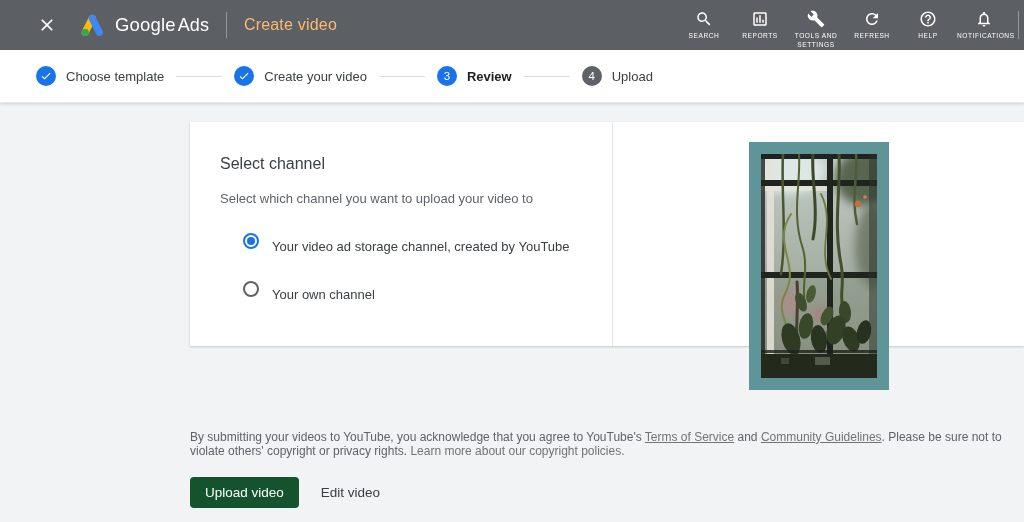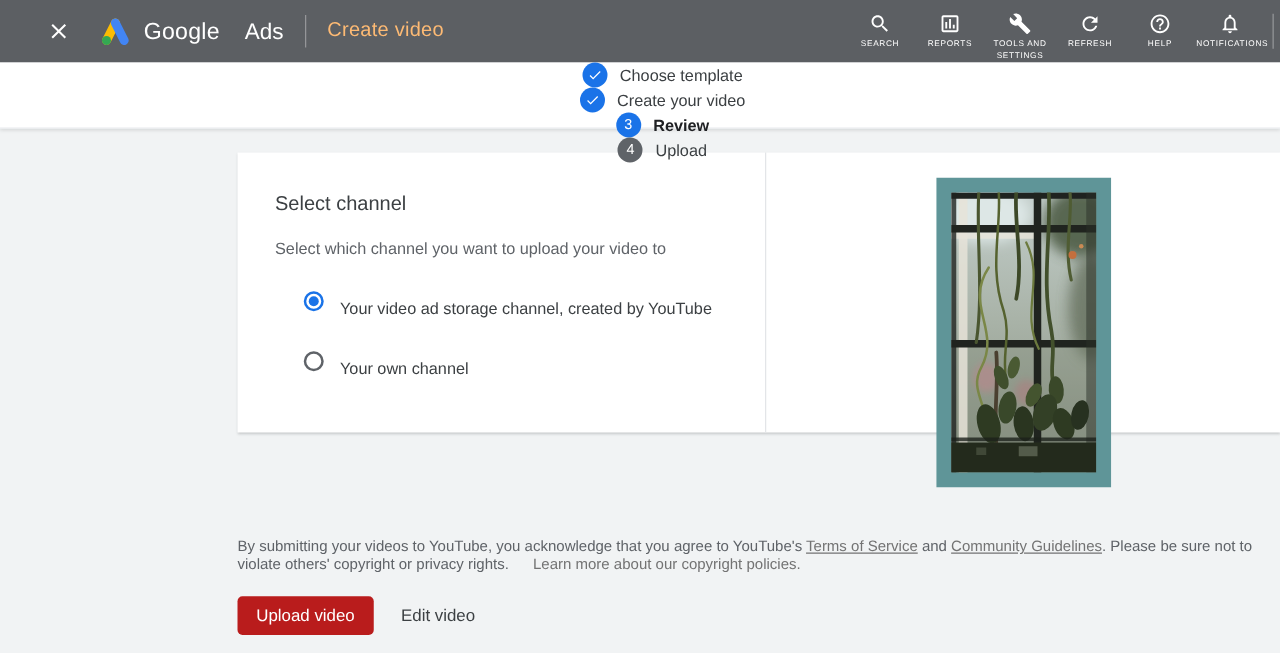--- a/index.html
+++ b/index.html
@@ -6,31 +6,31 @@
   html,body { width:1024px; height:522px; font-family:"Liberation Sans", sans-serif; background:#f1f3f4; overflow:hidden; }
 
   
   .appbar { height:50px; background:#5c5f63; display:flex; align-items:center; padding-left:30px; }
   .close-btn { width:34px; height:34px; display:flex; align-items:center; justify-content:center; cursor:pointer; }
   .close-btn svg { width:20px; height:20px; fill:#fff; }
   .logo { margin-left:14px; display:flex; align-items:center; }
   .logo svg { width:27px; height:27px; }
   .brand { display:flex; align-items:baseline; margin-left:10px; color:#fff; }
   .brand .g { font-size:18.5px; font-weight:500; letter-spacing:.2px; }
-  .brand .a { font-size:18px; font-weight:400; margin-left:20px; }
+  .brand .a { font-size:18px; font-weight:400; margin-left:2px; }
   .bar-divider { width:1px; height:26px; background:rgba(255,255,255,.35); margin:0 17px; }
   .page-title { color:#fdba74; font-size:16px; font-weight:400; letter-spacing:.2px; }
   .bar-actions { margin-left:auto; display:flex; align-items:flex-start; }
   .bar-action { width:56px; padding-top:10px; display:flex; flex-direction:column; align-items:center; color:#fff; cursor:pointer; }
   .bar-action svg { width:18px; height:18px; fill:#fff; }
   .bar-action .lbl { margin-top:4px; font-size:6.6px; letter-spacing:.55px; text-align:center; line-height:1.35; max-width:54px; }
   .bar-end-divider { width:1px; height:28px; background:rgba(255,255,255,.35); margin:11px 5px 0 6px; }
 
   
-  .stepper { height:53px; background:#fff; display:flex; align-items:center; padding-left:36px; position:relative; z-index:2; box-shadow:0 1px 3px rgba(60,64,67,.18); border-bottom:1px solid #e8eaed;flex-direction:column; }
+  .stepper { height:53px; background:#fff; display:flex; align-items:center; padding-left:36px; position:relative; z-index:2; box-shadow:0 1px 3px rgba(60,64,67,.18); border-bottom:1px solid #e8eaed; }
   .step { display:flex; align-items:center; }
   .step-circle { width:20px; height:20px; border-radius:50%; display:flex; align-items:center; justify-content:center; flex:none; }
   .step-circle.blue { background:#1a73e8; }
   .step-circle.gray { background:#5f6368; }
   .step-circle svg { width:12px; height:12px; fill:#fff; }
   .step-num { color:#fff; font-size:11.5px; }
   .step-label { margin-left:10px; font-size:13px; color:#3c4043; white-space:nowrap; }
   .step-label.current { font-weight:700; color:#202124; }
   .connector { width:46px; height:1px; background:#dadce0; margin:0 12px; }
 
@@ -44,23 +44,23 @@
   .option { display:flex; align-items:center; margin:21px 0 0 23px; cursor:pointer; }
   .radio { width:16px; height:16px; border-radius:50%; border:2px solid #5f6368; position:relative; flex:none; }
   .radio.selected { border-color:#1a73e8; }
   .radio.selected::after { content:""; position:absolute; left:2px; top:2px; width:8px; height:8px; border-radius:50%; background:#1a73e8; }
   .option-label { margin-left:13px; font-size:13px; color:#3c4043;margin-top:12px; }
   .preview-frame { width:140px; height:248px; display:block; }
 
   
   .legal { position:absolute; left:190px; top:327px; width:822px; font-size:12px; line-height:1.18; color:#5f6368; }
   .legal a { color:#737373; text-decoration:underline; cursor:pointer; }
-  .legal a.nound { text-decoration:none;margin-left:16px; }
+  .legal a.nound { text-decoration:none; }
   .actions-bar { position:absolute; left:190px; top:374px; display:flex; align-items:center; }
-  .btn-primary { background:#b91c1c; color:#fff; border:none; border-radius:4px; font-size:13.5px; font-family:"Liberation Sans",sans-serif; padding:8px 15px; cursor:pointer; }
+  .btn-primary { background:#14532d; color:#fff; border:none; border-radius:4px; font-size:13.5px; font-family:"Liberation Sans",sans-serif; padding:8px 15px; cursor:pointer; }
   .btn-text { background:none; border:none; color:#3c4043; font-size:13.5px; font-family:"Liberation Sans",sans-serif; margin-left:22px; cursor:pointer; }
 </style>
 </head>
 <body>
 
 <div class="appbar">
   <div class="close-btn">
     <svg viewBox="0 0 24 24">
         <path d="M19 6.41L17.59 5 12 10.59 6.41 5 5 6.41 10.59 12 5 17.59 6.41 19 12 13.41 17.59 19 19 17.59 13.41 12z"></path>
       </svg>

